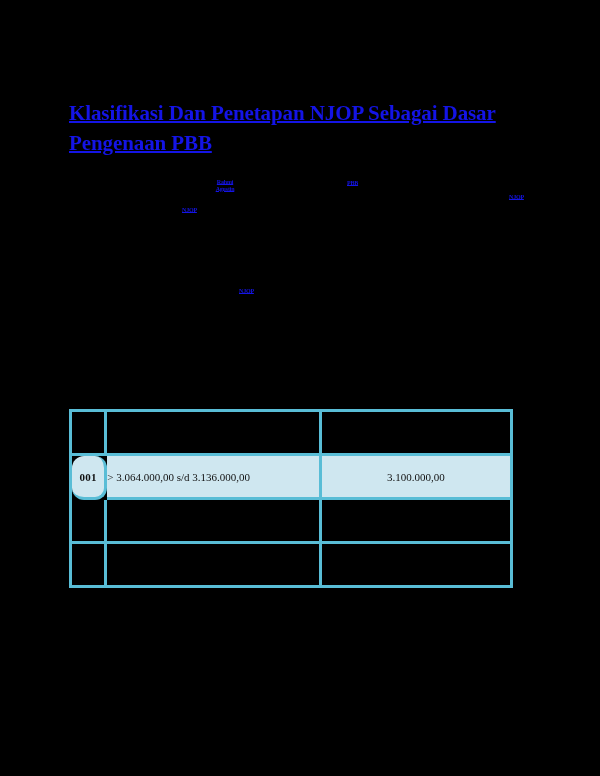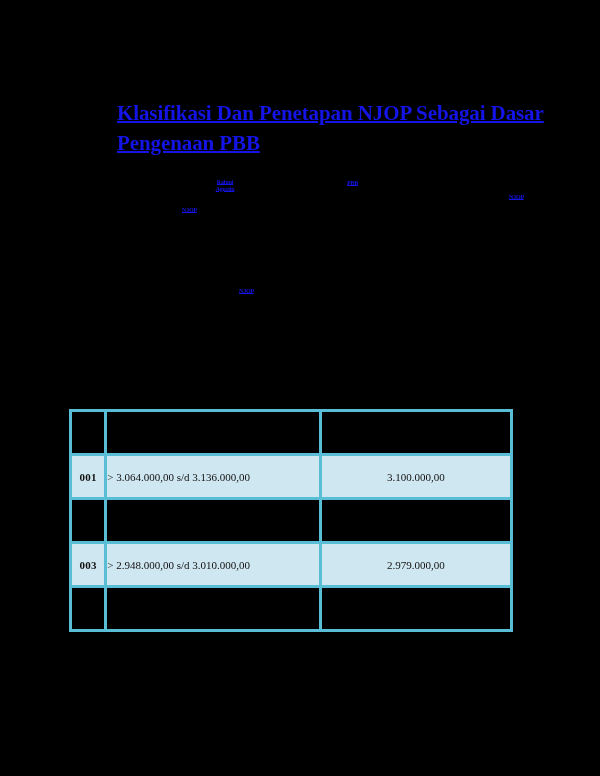--- a/index.html
+++ b/index.html
@@ -25,21 +25,20 @@
     width: 440px;
     color: #1414E6;
     font-family: "Liberation Serif", "DejaVu Serif", serif;
     font-weight: bold;
     font-size: 21px;
     line-height: 30px;
     letter-spacing: -0.1px;
     text-decoration: underline;
     text-decoration-thickness: 2px;
     text-underline-offset: 1px;
-    margin-left: 48px;
   }
 
   
   .meta-link {
     position: absolute;
     color: #1414E6;
     font-family: "Liberation Serif", "DejaVu Serif", serif;
     font-weight: bold;
     font-size: 6px;
     line-height: 7px;
@@ -89,20 +88,21 @@
   tr.row-light td {
     background: #CFE7F0;
     height: 45px;
   }
 
   .cell-code {
     text-align: center;
     font-weight: bold;
     font-size: 11px;
     letter-spacing: 0.3px;
+    border-radius: 12px;
   }
   .cell-range {
     text-align: left;
     padding-left: 17px;
     font-size: 11px;
     white-space: nowrap;
   }
   .cell-value {
     text-align: center;
     font-size: 11px;
@@ -134,24 +134,19 @@
       <tr class="row-light">
         <td class="col-code cell-code">001</td>
         <td class="col-range cell-range">&gt; 3.064.000,00 s/d   3.136.000,00</td>
         <td class="col-value cell-value">3.100.000,00</td>
       </tr>
       <tr class="row-dark">
         <td class="col-code cell-blank"></td>
         <td class="col-range cell-blank"></td>
         <td class="col-value cell-blank"></td>
       </tr>
-      <tr class="row-light">
-        <td class="col-code cell-code">003</td>
-        <td class="col-range cell-range">&gt; 2.948.000,00 s/d   3.010.000,00</td>
-        <td class="col-value cell-value">2.979.000,00</td>
-      </tr>
       <tr class="row-dark">
         <td class="col-code cell-blank"></td>
         <td class="col-range cell-blank"></td>
         <td class="col-value cell-blank"></td>
       </tr>
     </tbody>
 </table>
 
 </body></html>

